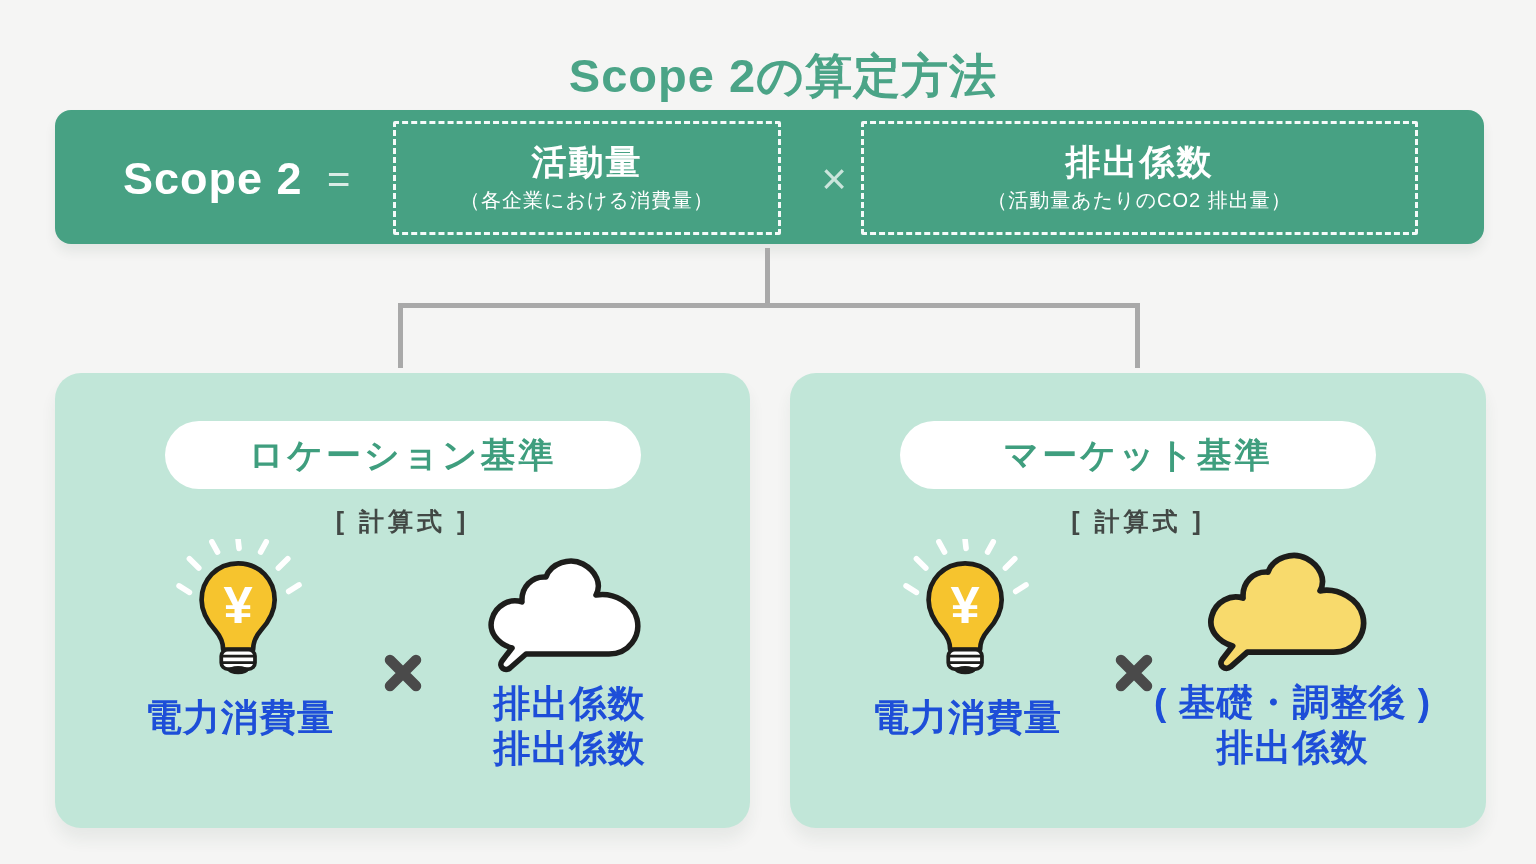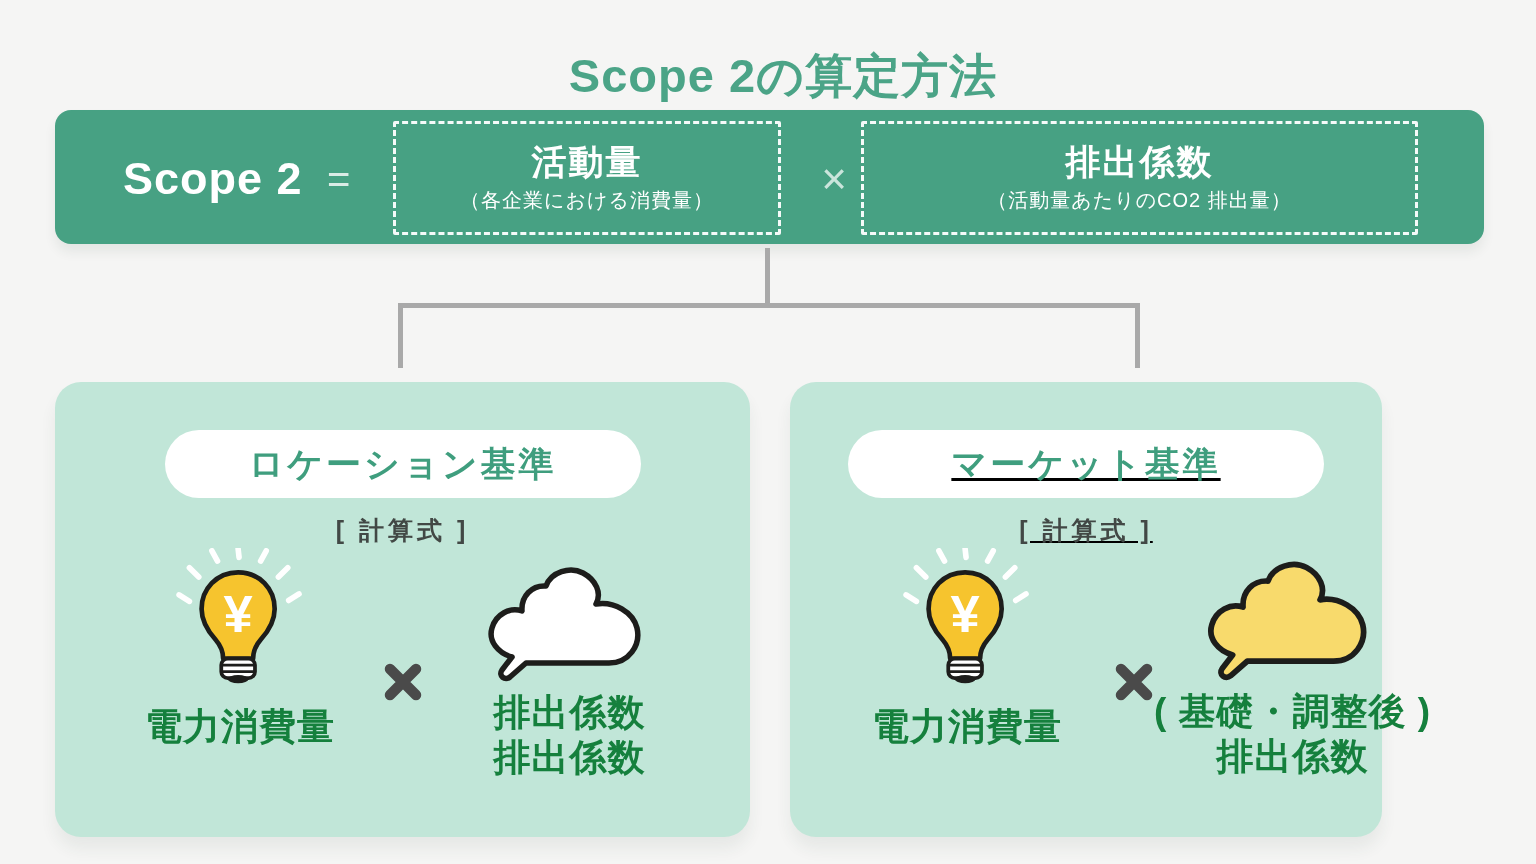--- a/index.html
+++ b/index.html
@@ -41,44 +41,44 @@
     color:rgba(255,255,255,.72);font-size:44px;font-weight:300;
   }
   
   .connector{position:absolute;background:#a9a9a9;}
   .conn-stem{left:765px;top:248px;width:5px;height:58px;}
   .conn-horiz{left:398px;top:303px;width:742px;height:5px;}
   .conn-left{left:398px;top:303px;width:5px;height:65px;}
   .conn-right{left:1135px;top:303px;width:5px;height:65px;}
   
   .card{
-    position:absolute;top:382px;height:455px;background:#c1e6d8;border-radius:26px;
+    position:absolute;top:373px;height:455px;background:#c1e6d8;border-radius:26px;
     box-shadow:0 12px 16px rgba(40,70,55,.07);
   }
   .card-left{left:55px;width:695px;}
-  .card-right{left:790px;width:592px;text-decoration:underline;}
+  .card-right{left:790px;width:696px;}
   .pill{
     margin:48px auto 0;width:fit-content;min-width:476px;height:68px;
     background:#ffffff;border-radius:40px;
     display:flex;align-items:center;justify-content:center;
     font-size:35px;font-weight:700;color:#3f9e7e;letter-spacing:3px;
     padding:0 30px;box-sizing:border-box;
   }
   .formula-label{
     margin-top:16px;text-align:center;font-size:25px;font-weight:600;
     color:#424845;letter-spacing:4px;
   }
   .operand{position:absolute;text-align:center;}
   .operand-energy{left:50px;top:166px;width:270px;}
   .card-right .operand-energy{left:42px;}
   .operand-cloud{left:392px;top:178px;width:245px;}
   .card-right .operand-cloud{left:330px;top:172px;width:345px;}
   .operand svg{display:block;margin:0 auto;}
   .operand-label{
-    margin-top:8px;font-size:37px;font-weight:600;color:#15803d;line-height:45px;
+    margin-top:8px;font-size:37px;font-weight:600;color:#1d4ed8;line-height:45px;
     letter-spacing:1px;white-space:nowrap;
   }
   .op-x{position:absolute;left:326px;top:278px;width:44px;height:44px;}
   .card-right .op-x{left:322px;}
   .sr{position:absolute;width:1px;height:1px;overflow:hidden;clip:rect(0 0 0 0);white-space:nowrap;}
 </style>
 </head>
 <body>
 
 <div class="stage">

